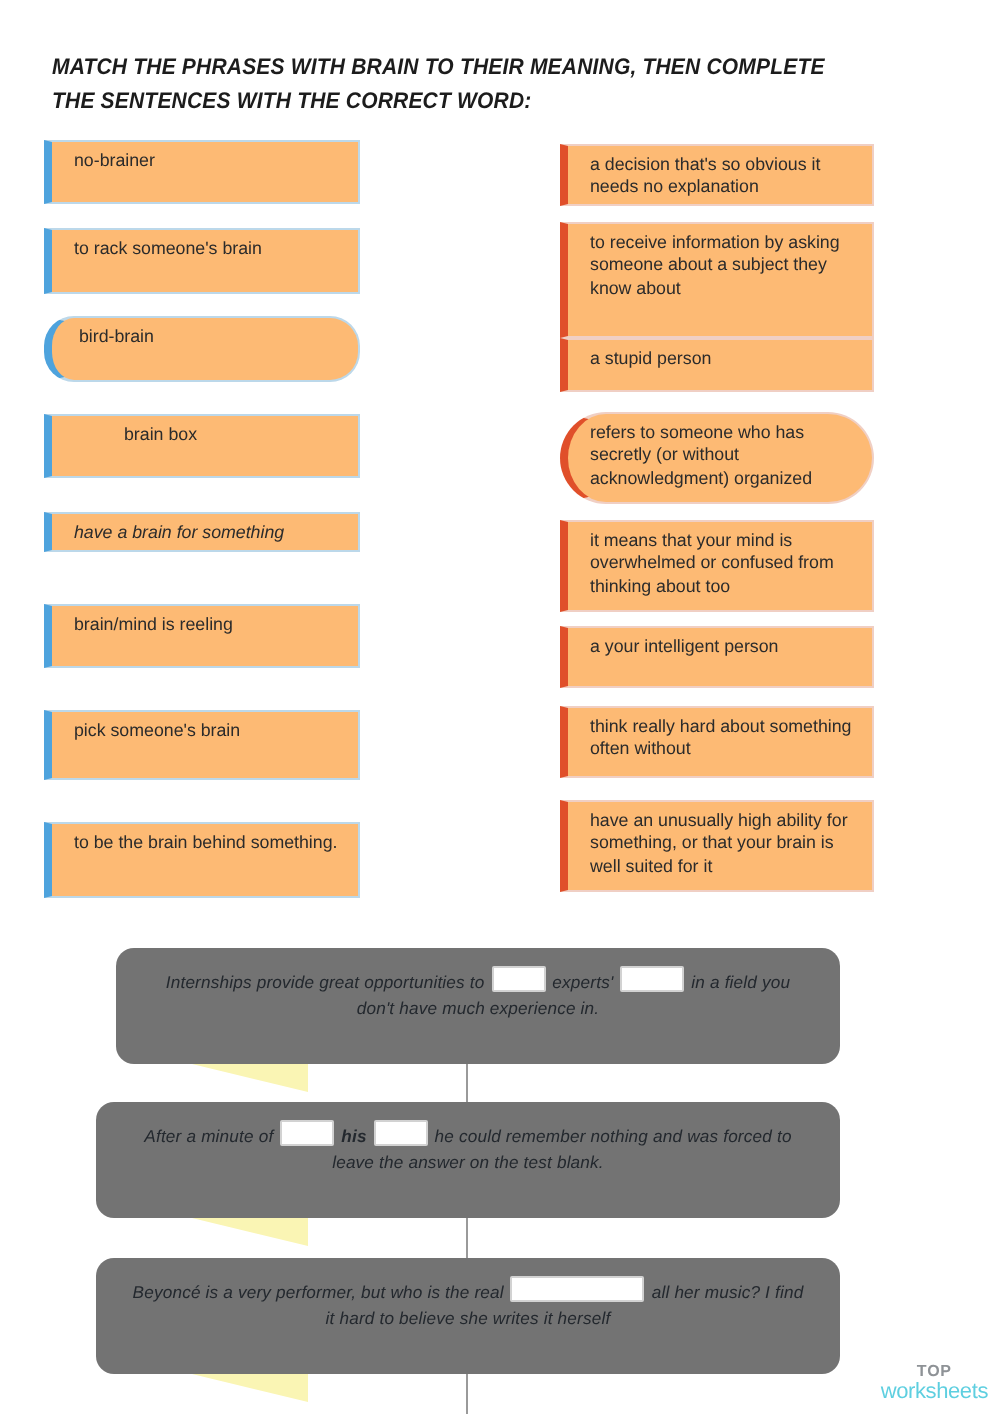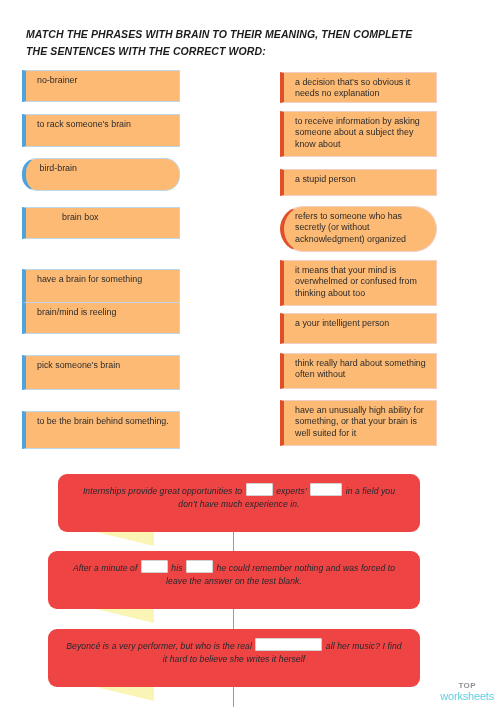--- a/index.html
+++ b/index.html
@@ -76,37 +76,37 @@
   #sentences-area {
     position: absolute;
     left: 0;
     top: 468px;
     width: 500px;
     height: 239px;
   }
   .bubble-wrap { position: absolute; left: 0; width: 500px; }
   .bubble {
     position: absolute;
-    background: #ef4444;
+    background: #737373;
     border-radius: 9px;
     box-sizing: border-box;
     display: flex;
     align-items: flex-start;
     justify-content: center;
     padding: 9px 16px 0 16px;
   }
   .bubble-text {
     font-size: 8.6px;
     line-height: 13.2px;
     font-style: italic;
     color: #23282e;
     text-align: center;
     letter-spacing: 0.01em;
   }
-  .bubble-text b { font-weight: normal; font-style: italic; }
+  .bubble-text b { font-weight: bold; font-style: italic; }
 
   .blank {
     display: inline-block;
     background: #ffffff;
     border: 1px solid #d2d2d2;
     border-radius: 1px;
     height: 11px;
     vertical-align: -2px;
     margin: 0 1px;
   }
@@ -163,38 +163,38 @@
       </div>
       <div class="card card-phrase" style="top: 44px; height: 33px;">
         <span>to rack someone's brain</span>
       </div>
       <div class="card card-phrase" style="top: 88px; height: 33px; border-radius: 15px;">
         <span> bird-brain</span>
       </div>
       <div class="card card-phrase" style="top: 137px; height: 32px; padding-left: 36px;">
         <span>brain box</span>
       </div>
-      <div class="card card-phrase" style="top: 199px; height: 40px;">
+      <div class="card card-phrase" style="top: 186px; height: 20px; font-style: italic;">
         <span>have a brain for something</span>
       </div>
       <div class="card card-phrase" style="top: 232px; height: 32px;">
         <span>brain/mind is reeling</span>
       </div>
       <div class="card card-phrase" style="top: 285px; height: 35px;">
         <span>pick someone's brain</span>
       </div>
       <div class="card card-phrase" style="top: 341px; height: 38px;">
         <span>to be the brain behind something.</span>
       </div>
     </div>
   <div class="match-col" id="col-meanings">
       <div class="card card-meaning" style="top: 2px; height: 31px;">
         <span>a decision that's so obvious it needs no explanation</span>
       </div>
-      <div class="card card-meaning" style="top: 41px; height: 46px;">
+      <div class="card card-meaning" style="top: 41px; height: 58px;">
         <span>to receive information by asking someone about a subject they know about</span>
       </div>
       <div class="card card-meaning" style="top: 99px; height: 27px;">
         <span>a stupid person</span>
       </div>
       <div class="card card-meaning" style="top: 136px; height: 46px; border-radius: 23px;">
         <span>refers to someone who has secretly (or without acknowledgment) organized</span>
       </div>
       <div class="card card-meaning" style="top: 190px; height: 46px;">
         <span>it means that your mind is overwhelmed or confused from thinking about too</span>

